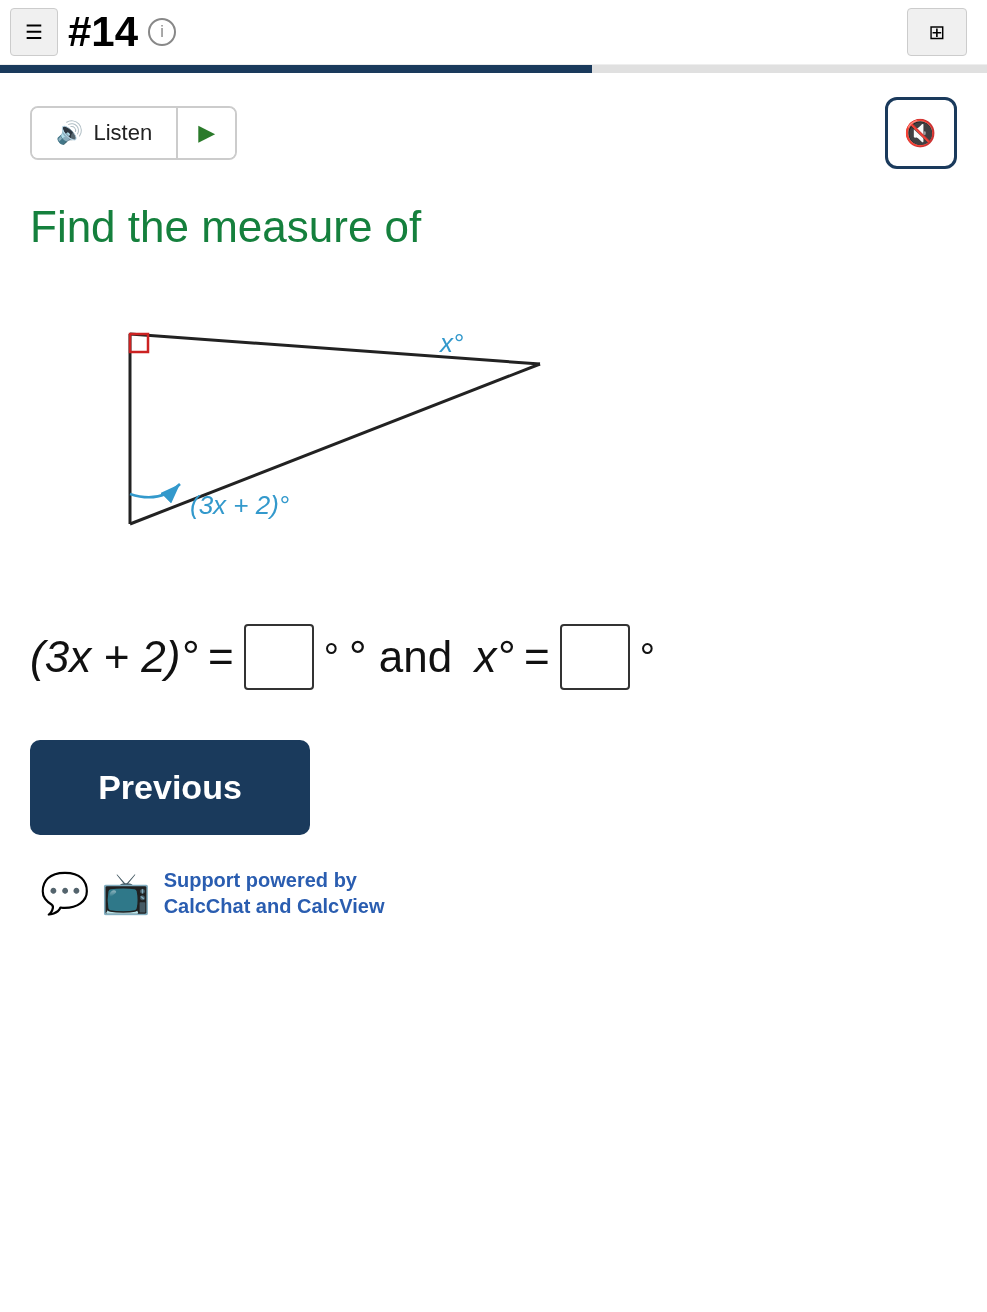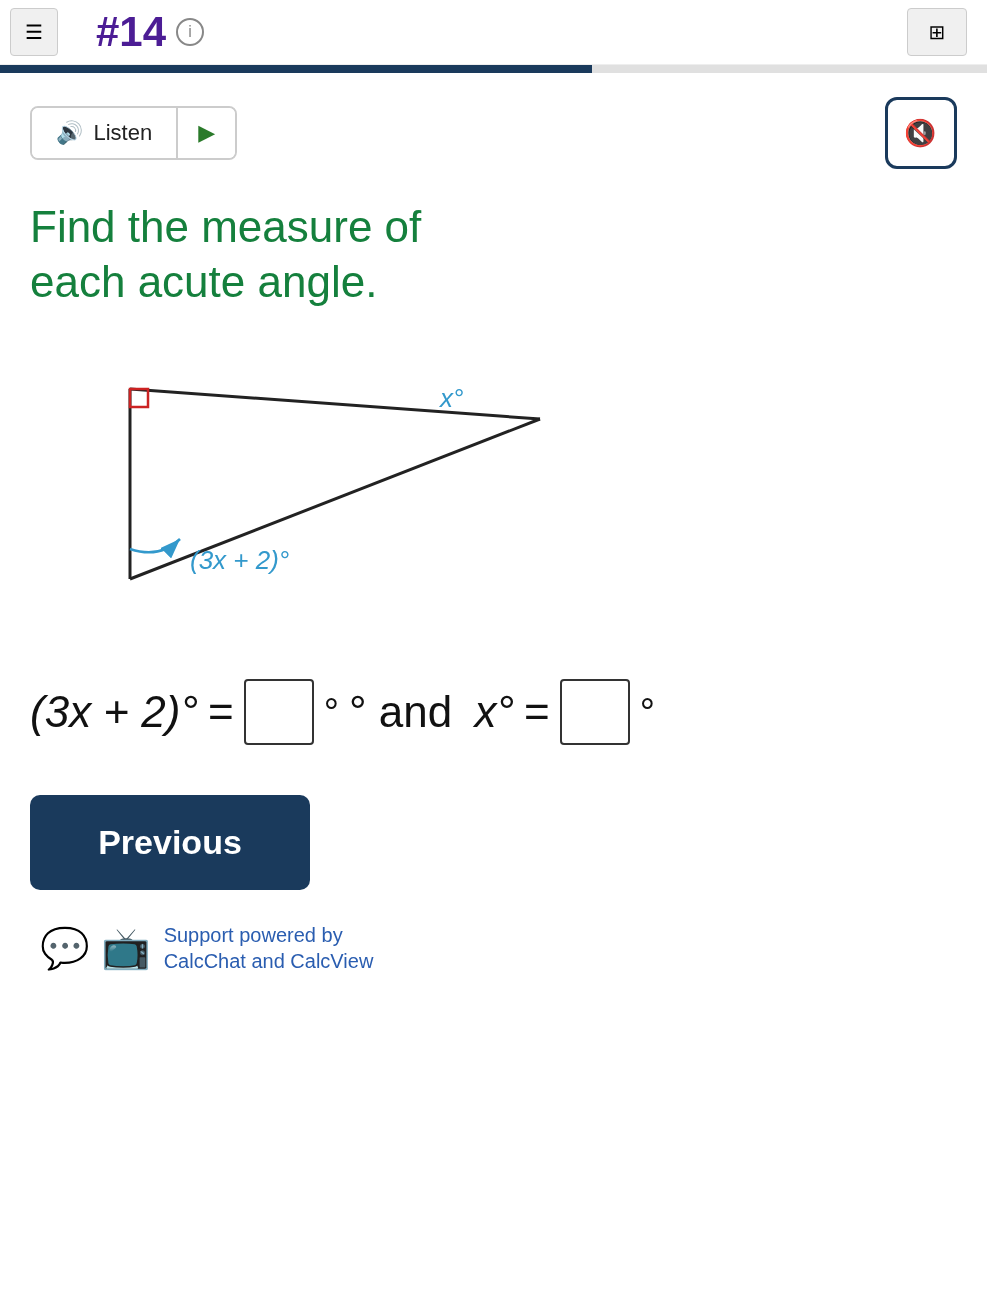--- a/index.html
+++ b/index.html
@@ -33,22 +33,21 @@
       height: 48px;
       display: flex;
       align-items: center;
       justify-content: center;
       cursor: pointer;
       font-size: 20px;
     }
     .problem-number {
       font-size: 42px;
       font-weight: 700;
-      color: #4c1d95;
-      margin-left: 28px;
+      color: #000000;
     }
     .info-icon {
       width: 28px;
       height: 28px;
       border-radius: 50%;
       border: 2px solid #888;
       display: flex;
       align-items: center;
       justify-content: center;
       font-size: 16px;
@@ -212,21 +211,21 @@
       align-items: center;
       gap: 12px;
       padding-left: 10px;
     }
     .footer-icon {
       font-size: 40px;
     }
     .footer-text {
       font-size: 20px;
       color: #2a5db0;
-      font-weight: 400;
+      font-weight: 700;
       line-height: 1.3;
     }
 
     
     .triangle-svg {
       width: 520px;
       height: 280px;
     }
   </style>
 </head>
@@ -264,21 +263,20 @@
         <span>▶</span>
       </button>
     </div>
     <button class="mute-btn">
       <span>🔇</span>
     </button>
   </div>
 
   <div class="question-text">
     <div>Find the measure of</div>
-    <div>each acute angle.</div>
   </div>
 
   <div class="diagram-container">
     <svg class="triangle-svg" viewBox="0 0 520 280" xmlns="http://www.w3.org/2000/svg">
 
       <line x1="80" y1="40" x2="490" y2="70" stroke="#222" stroke-width="3"></line>
       <line x1="80" y1="40" x2="80" y2="230" stroke="#222" stroke-width="3"></line>
       <line x1="80" y1="230" x2="490" y2="70" stroke="#222" stroke-width="3"></line>
 
       <rect x="80" y="40" width="18" height="18" fill="none" stroke="#cc2222" stroke-width="2.5"></rect>

